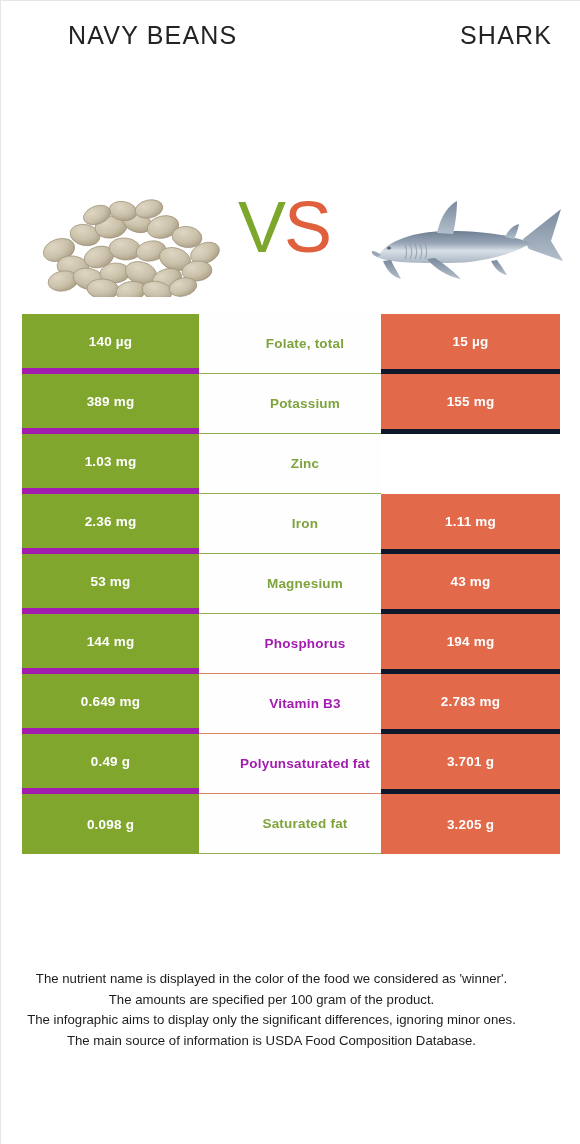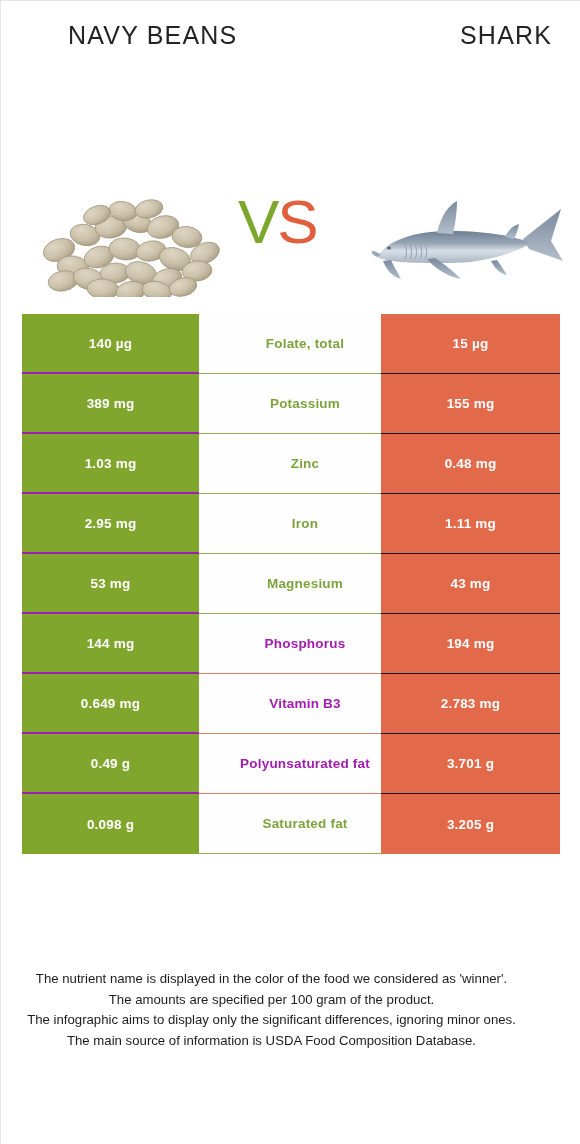--- a/index.html
+++ b/index.html
@@ -48,21 +48,21 @@
   }
   .beans-wrap { left: 22px;  top: 108px; width: 205px; height: 122px; }
   .shark-wrap { left: 352px; top: 120px; width: 212px; height: 105px; }
 
   .vs {
     position: absolute;
     left: 237px;
     top: 124px;
     font-family: "Liberation Sans", sans-serif;
     font-weight: 400;
-    font-size: 62px;
+    font-size: 72px;
     letter-spacing: -2px;
     line-height: 1;
     white-space: nowrap;
   }
   .vs .v { color: #7CA72C; }
   .vs .s { color: #E0603E; }
 
   
   .table {
     position: absolute;
@@ -81,34 +81,34 @@
     justify-content: center;
     box-sizing: border-box;
     font-size: 13.5px;
     font-weight: bold;
     letter-spacing: .2px;
   }
   .cell.left {
     width: 177px;
     background: #80A62E;
     color: #ffffff;
-    border-bottom: 2px solid #a21caf;
+    border-bottom: 6px solid #a21caf;
   }
   .cell.mid {
     width: 182px;
     background: #fefefe;
     font-size: 13.5px;
     font-weight: bold;
     padding-left: 30px;
   }
   .cell.right {
     width: 179px;
     background: #E2694A;
     color: #ffffff;
-    border-bottom: 1px solid #0f172a;
+    border-bottom: 5px solid #0f172a;
   }
   .row:last-child .cell.left,
   .row:last-child .cell.right { border-bottom: none; }
 
   .cell.mid.green  { color: #7EA33C; border-bottom: 1px solid #93AE52; }
   .cell.mid.orange { color: #a21caf; border-bottom: 1px solid #D98468; }
 
   
   .footer {
     position: absolute;
@@ -227,24 +227,23 @@
       <div class="cell right">15 µg</div>
     </div>
     <div class="row">
       <div class="cell left">389 mg</div>
       <div class="cell mid green">Potassium</div>
       <div class="cell right">155 mg</div>
     </div>
     <div class="row">
       <div class="cell left">1.03 mg</div>
       <div class="cell mid green">Zinc</div>
-      <div class="cell right">0.48 mg</div>
-    </div>
-    <div class="row">
-      <div class="cell left">2.95 mg</div>
+    </div>
+    <div class="row">
+      <div class="cell left">2.36 mg</div>
       <div class="cell mid green">Iron</div>
       <div class="cell right">1.11 mg</div>
     </div>
     <div class="row">
       <div class="cell left">53 mg</div>
       <div class="cell mid green">Magnesium</div>
       <div class="cell right">43 mg</div>
     </div>
     <div class="row">
       <div class="cell left">144 mg</div>

